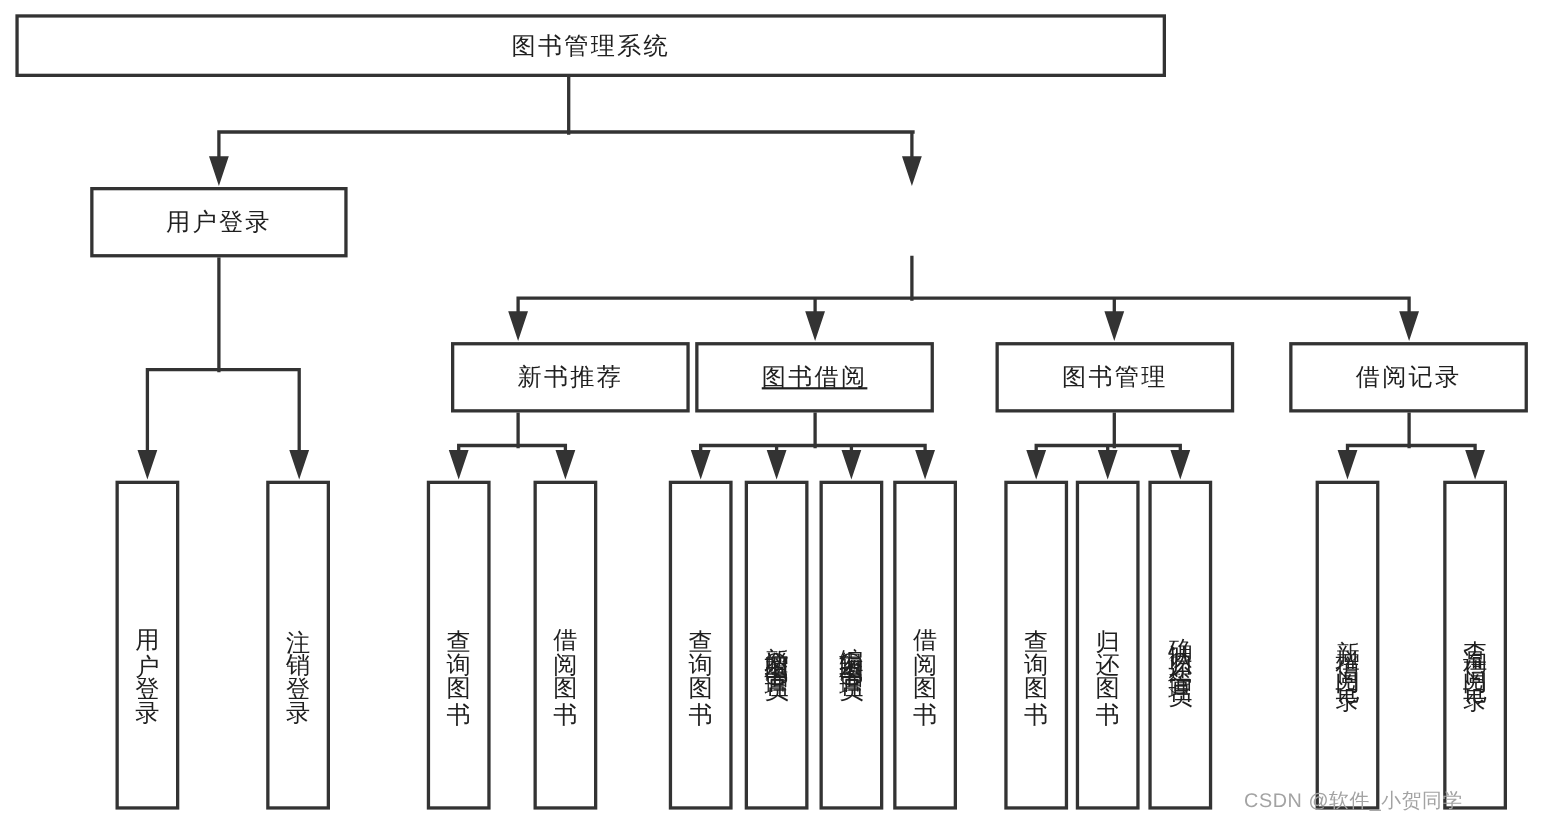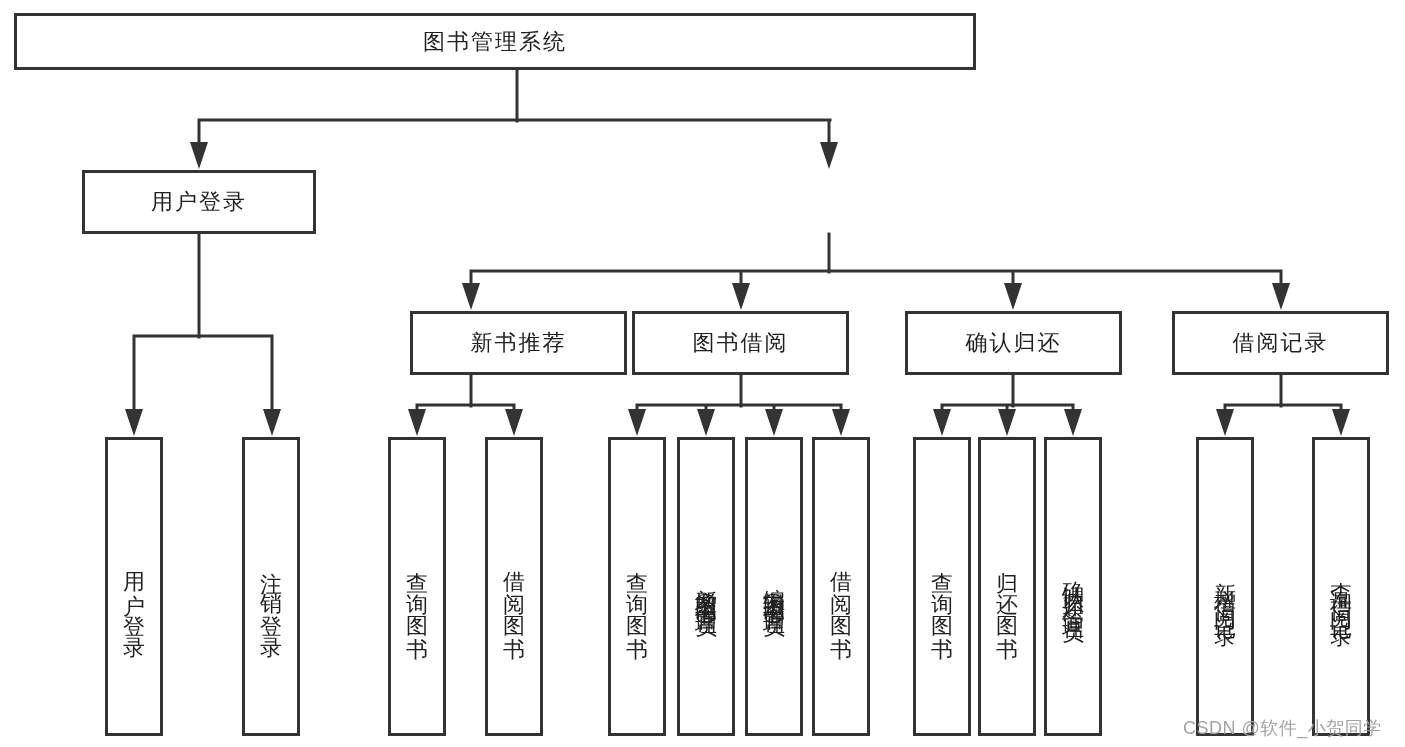--- a/index.html
+++ b/index.html
@@ -28,27 +28,27 @@
     background: #ffffff;
     display: flex;
     align-items: center;
     justify-content: center;
     color: #1f1f1f;
     font-size: 22px;
     letter-spacing: 2px;
     z-index: 2;
     white-space: nowrap;
   }
-  .root  { left: 14px;  top: 13px;  width: 962px; height: 57px; }
+  .root  { left: 14px;  top: 13px;  width: 1046px; height: 57px; }
   .lvl2  { top: 170px; width: 234px; height: 64px; }
   .lvl3  { top: 311px; width: 217px; height: 64px; }
   .b-user-login { left: 82px;  }
   .b-book-mgmt  { left: 712px; }
   .b-new-rec    { left: 363px; margin-left: 47px;  }
-  .b-borrow     { left: 632px;  }
+  .b-borrow     { left: 632px; text-decoration: underline;  }
   .b-current    { left: 905px;  }
   .b-records    { left: 1172px; }
   .leaf {
     position: absolute;
     box-sizing: border-box;
     top: 437px;
     width: 58px;
     height: 299px;
     border: 3px solid #333333;
     background: #ffffff;
@@ -71,21 +71,21 @@
   .sp10 { letter-spacing: 4px;  padding-top: 4px;  }
   .x105  { left: 105px; }  .x242  { left: 242px; }
   .x388  { left: 388px; }  .x485  { left: 485px; }
   .x608  { left: 608px; }  .x677  { left: 677px; }
   .x745  { left: 745px; }  .x812  { left: 812px; }
   .x913  { left: 913px; }  .x978  { left: 978px; }
   .x1044 { left: 1044px; }
   .x1196 { left: 1196px; } .x1312 { left: 1312px; }
   .watermark {
     position: absolute;
-    left: 1183px;
+    left: 1131px;
     top: 716px;
     font-size: 18px;
     color: #a3a3a3;
     letter-spacing: 0.5px;
     z-index: 5;
     white-space: nowrap;
   }
 </style>
 </head>
 <body>
@@ -111,21 +111,21 @@
              M1064 409 L1082 409 L1073 436 Z M1216 409 L1234 409 L1225 436 Z
              M1332 409 L1350 409 L1341 436 Z" fill="#333333" stroke="none"></path>
   </svg>
 
   <div class="node root">图书管理系统</div>
 
   <div class="node lvl2 b-user-login">用户登录</div>
 
   <div class="node lvl3 b-new-rec">新书推荐</div>
   <div class="node lvl3 b-borrow">图书借阅</div>
-  <div class="node lvl3 b-current">确认归还</div>
+  <div class="node lvl3 b-current">图书管理</div>
   <div class="node lvl3 b-records">借阅记录</div>
 
   <div class="leaf x105">
     <span class="vtext sp4">用户登录</span>
   </div>
   <div class="leaf x242">
     <span class="vtext sp4">注销登录</span>
   </div>
 
   <div class="leaf x388">

